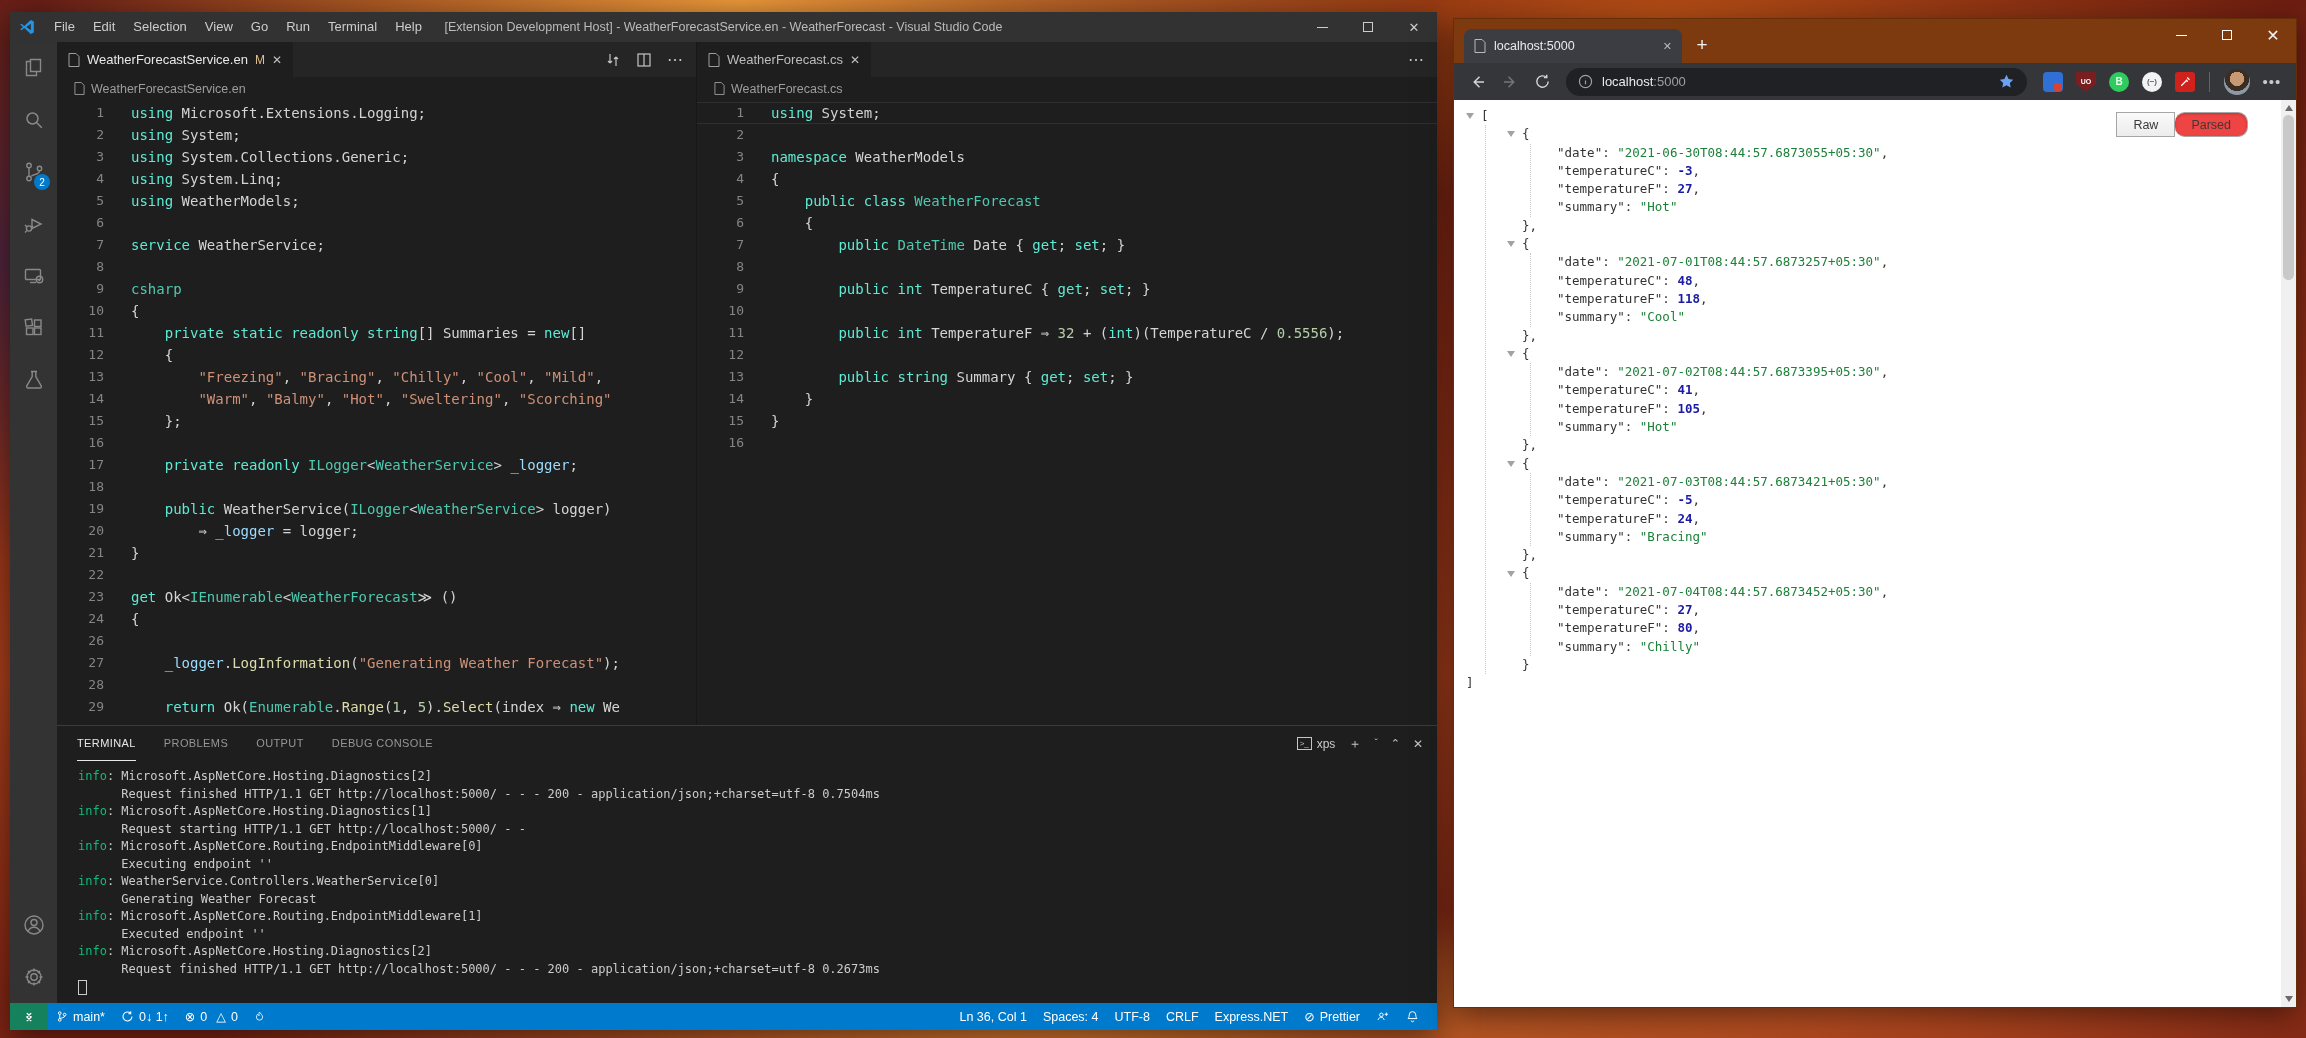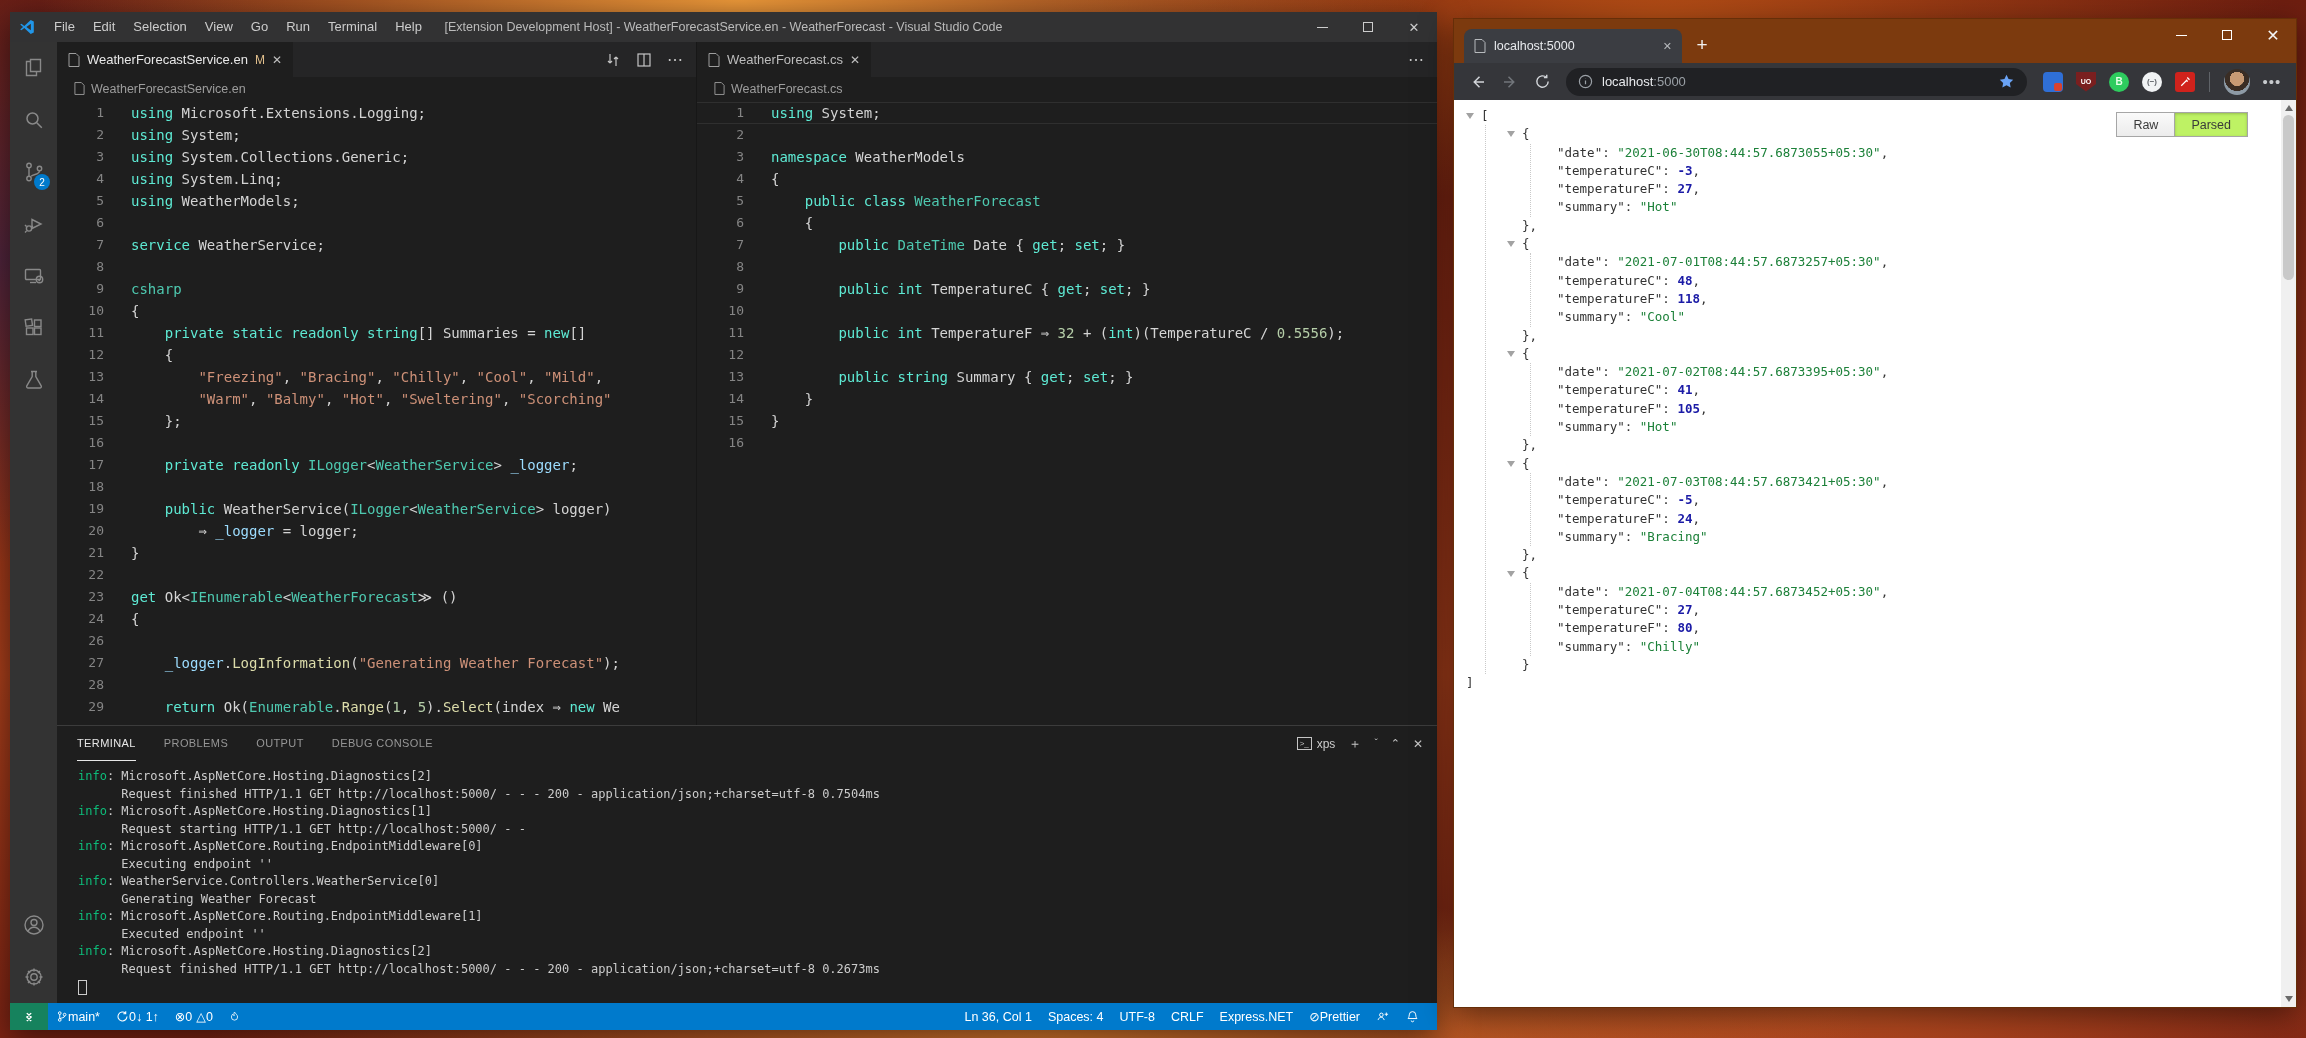--- a/index.html
+++ b/index.html
@@ -65,21 +65,21 @@
   .shell-label { font-size:12px; color:#cccccc; display:flex; align-items:center; gap:5px; }
   .shell-box { width:15px; height:13px; border:1px solid #c5c5c5; font-size:8px; line-height:11px; text-align:center; color:#c5c5c5; }
   .pact { font-size:13px; }
   .term { flex:1; padding:7px 0 16px 21px; font:12px/17.5px "DejaVu Sans Mono", monospace; color:#cccccc; overflow:hidden; }
   .tl { height:17.5px; white-space:pre; }
   .t-info { color:#0dbc79; }
   .term-cursor { width:9px; height:15px; border:1px solid #cccccc; margin-top:2px; }
 
   .statusbar { height:27px; background:#007acc; display:flex; align-items:center; color:#fff; font-size:12.5px; flex:none; }
   .remote { width:38px; height:27px; background:#16825d; display:flex; align-items:center; justify-content:center; flex:none; }
-  .sb-item { display:flex; align-items:center; padding:0 8px; height:27px; white-space:nowrap; }
+  .sb-item { display:flex; align-items:center; gap:5px; padding:0 8px; height:27px; white-space:nowrap; }
   .sb-right { margin-left:auto; display:flex; align-items:center; padding-right:10px; }
 
   
   #browser { position:absolute; left:1453px; top:18px; width:844px; height:990px;
     background:#7c3a0e; border:1px solid #662e08; box-shadow:0 8px 30px rgba(0,0,0,.5); }
   .b-frame { height:44px; position:relative; display:flex; align-items:flex-end; }
   .b-tab { margin-left:10px; width:218px; height:34px; background:#3b3d42; border-radius:8px 8px 0 0;
     display:flex; align-items:center; gap:8px; padding:0 10px; color:#e8eaed; font-size:12.5px; }
   .b-tab-close { margin-left:auto; color:#b7babd; font-size:11px; }
   .b-newtab { width:28px; height:28px; margin:0 0 3px 6px; color:#f0f0f0; font-size:19px; line-height:26px; text-align:center; }
@@ -104,21 +104,21 @@
   .ext-red { background:#d0221c; border-radius:3px; color:#fff; }
   .tb-sep { width:1px; height:20px; background:#5f6368; margin:0 4px; }
   .avatar { width:26px; height:26px; border-radius:50%; margin:0 6px;
     background:radial-gradient(circle at 50% 38%, #c79a74 0 34%, #3a2d24 35% 58%, #8d9aa5 59% 100%); }
   .b-menu { width:24px; text-align:center; color:#c7cacd; font-size:15px; letter-spacing:1px; margin-right:2px; }
 
   .b-content { position:absolute; top:81px; left:0; right:0; bottom:0; background:#ffffff; overflow:hidden; }
   .rp { position:absolute; top:12px; right:48px; display:flex; z-index:3; }
   .rp-btn { height:25px; padding:0 16px; font-size:12.5px; color:#3a3a3a; font-family:"Liberation Sans",sans-serif;
     background:linear-gradient(#fafafa,#ececec); border:1px solid #a6a6a6; }
-  .rp-btn.sel { background:#bef264; box-shadow:inset 0 1px 3px rgba(0,0,0,.22); border-left:none; }
+  .rp-btn.sel { background:#ef4444; box-shadow:inset 0 1px 3px rgba(0,0,0,.22); border-left:none;border-radius:10px; }
   .json { position:absolute; top:7px; left:12px; right:18px; font:12.5px/18.3px "DejaVu Sans Mono", monospace; color:#333; }
   .jrow { white-space:pre; display:flex; align-items:center; }
   .jtog { width:0; height:0; border-left:4px solid transparent; border-right:4px solid transparent;
     border-top:6px solid #a2a2a2; margin-right:7px; flex:none; }
   .jarr-children { margin-left:19px; border-left:1px dotted #c9c9c9; }
   .jobj-open { padding-left:21px; }
   .jobj-children { margin-left:44px; border-left:1px dotted #c9c9c9; padding-left:26px; }
   .jobj-close { padding-left:36px; }
   .jk { color:#333333; } .jp { color:#333333; }
   .js { color:#1c8139; } .jn { color:#1a1aa6; font-weight:bold; }

